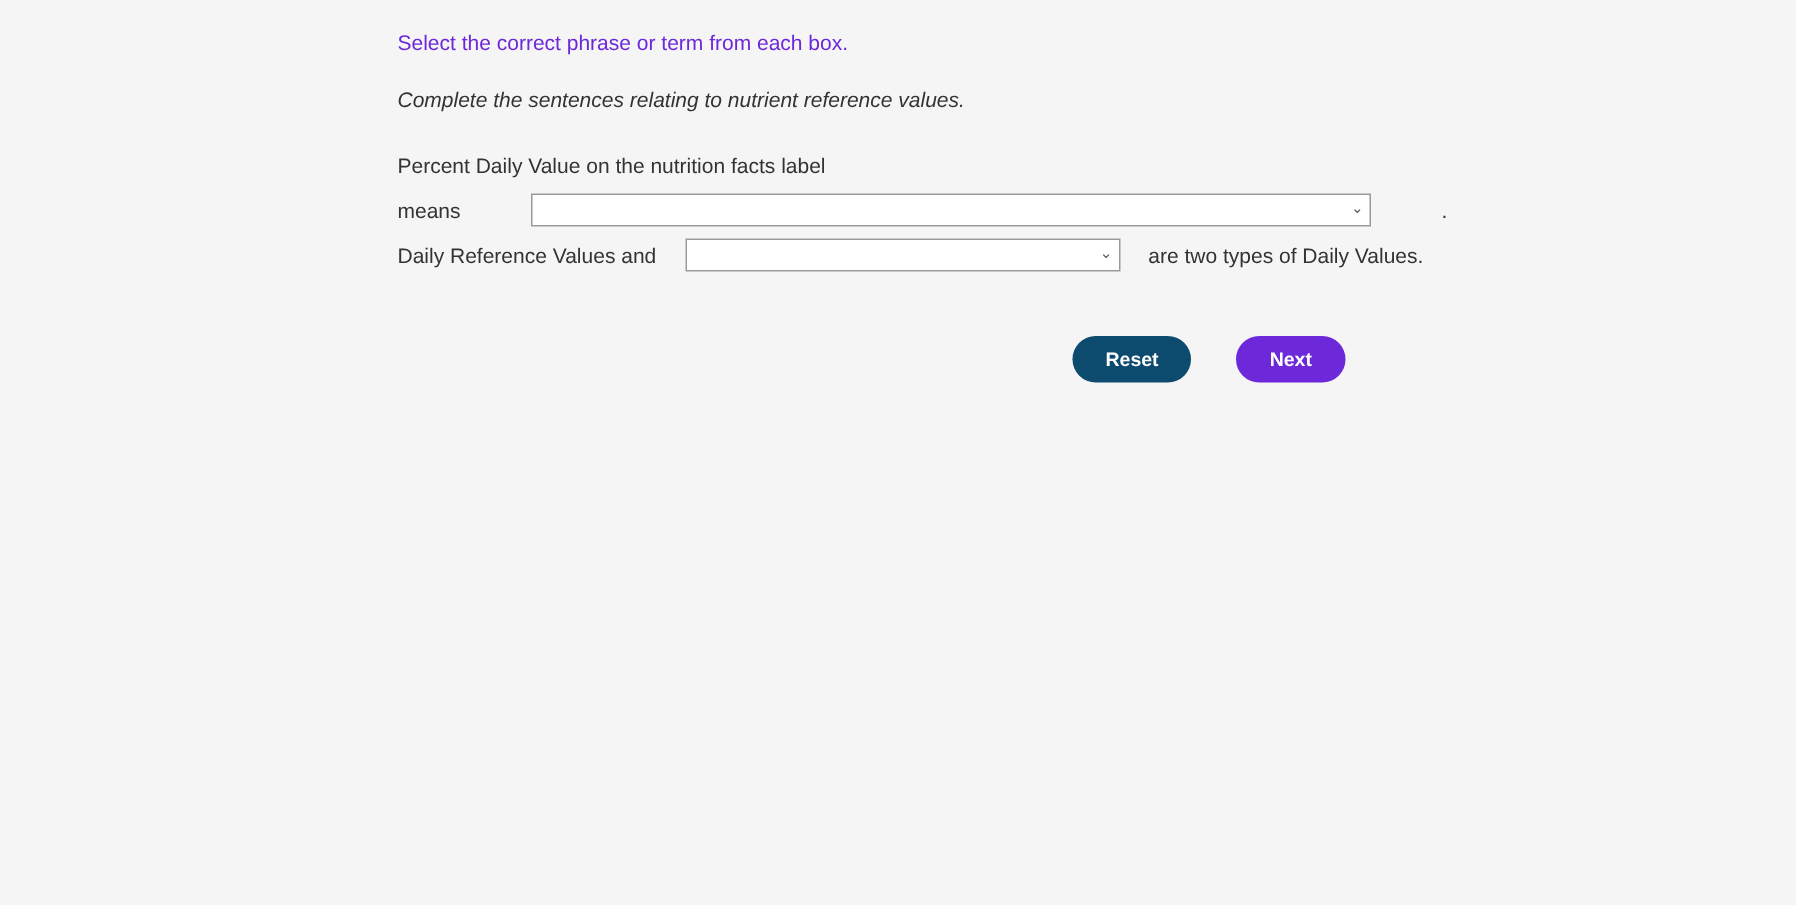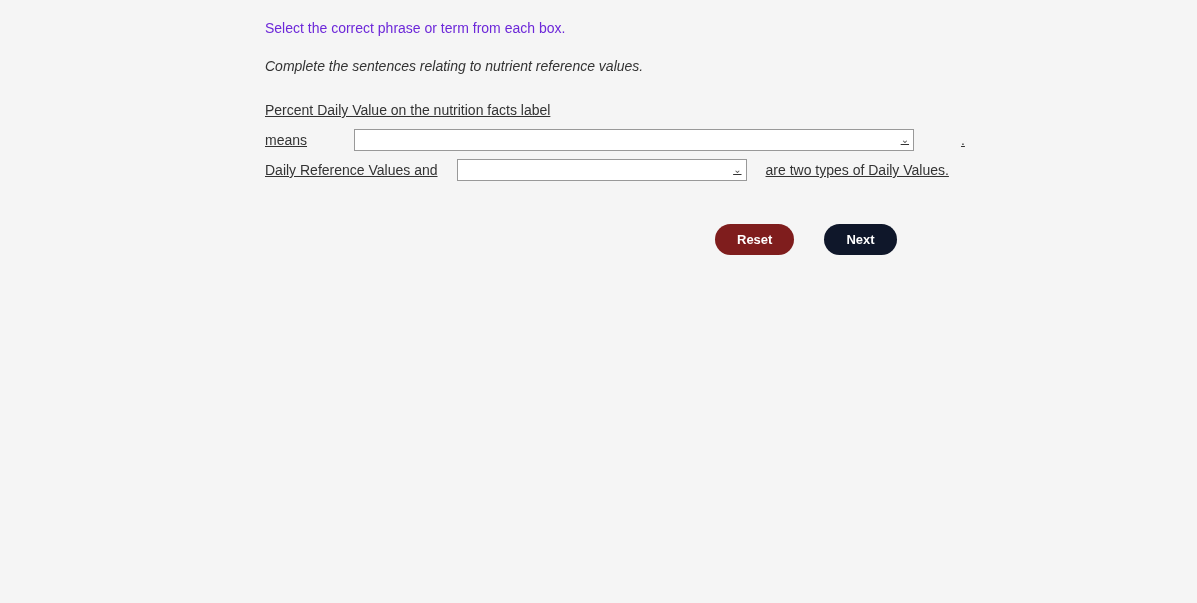--- a/index.html
+++ b/index.html
@@ -33,21 +33,20 @@
     .question-area {
       font-size: 14px;
       color: #333;
       line-height: 28px;
     }
     .line1, .line2, .line3 {
       display: flex;
       align-items: center;
       flex-wrap: wrap;
       gap: 4px;
-      text-decoration: underline;
     }
     .line2 {
       margin-top: 2px;
       gap: 47px;
     }
     .line3 {
       margin-top: 2px;
       gap: 19px;
     }
     .dropdown {
@@ -81,24 +80,24 @@
       border: none;
       border-radius: 20px;
       padding: 8px 22px;
       font-size: 13px;
       font-weight: bold;
       color: #fff;
       cursor: pointer;
       font-family: inherit;
     }
     .btn-reset {
-      background: #7f1d1d;
+      background: #0c4a6e;
     }
     .btn-next {
-      background: #0f172a;
+      background: #6d28d9;
     }
   </style>
 </head>
 <body>
 
 <div class="content">
   <p class="instruction">Select the correct phrase or term from each box.</p>
   <p class="subtitle">Complete the sentences relating to nutrient reference values.</p>
 
   <div class="question-area">

